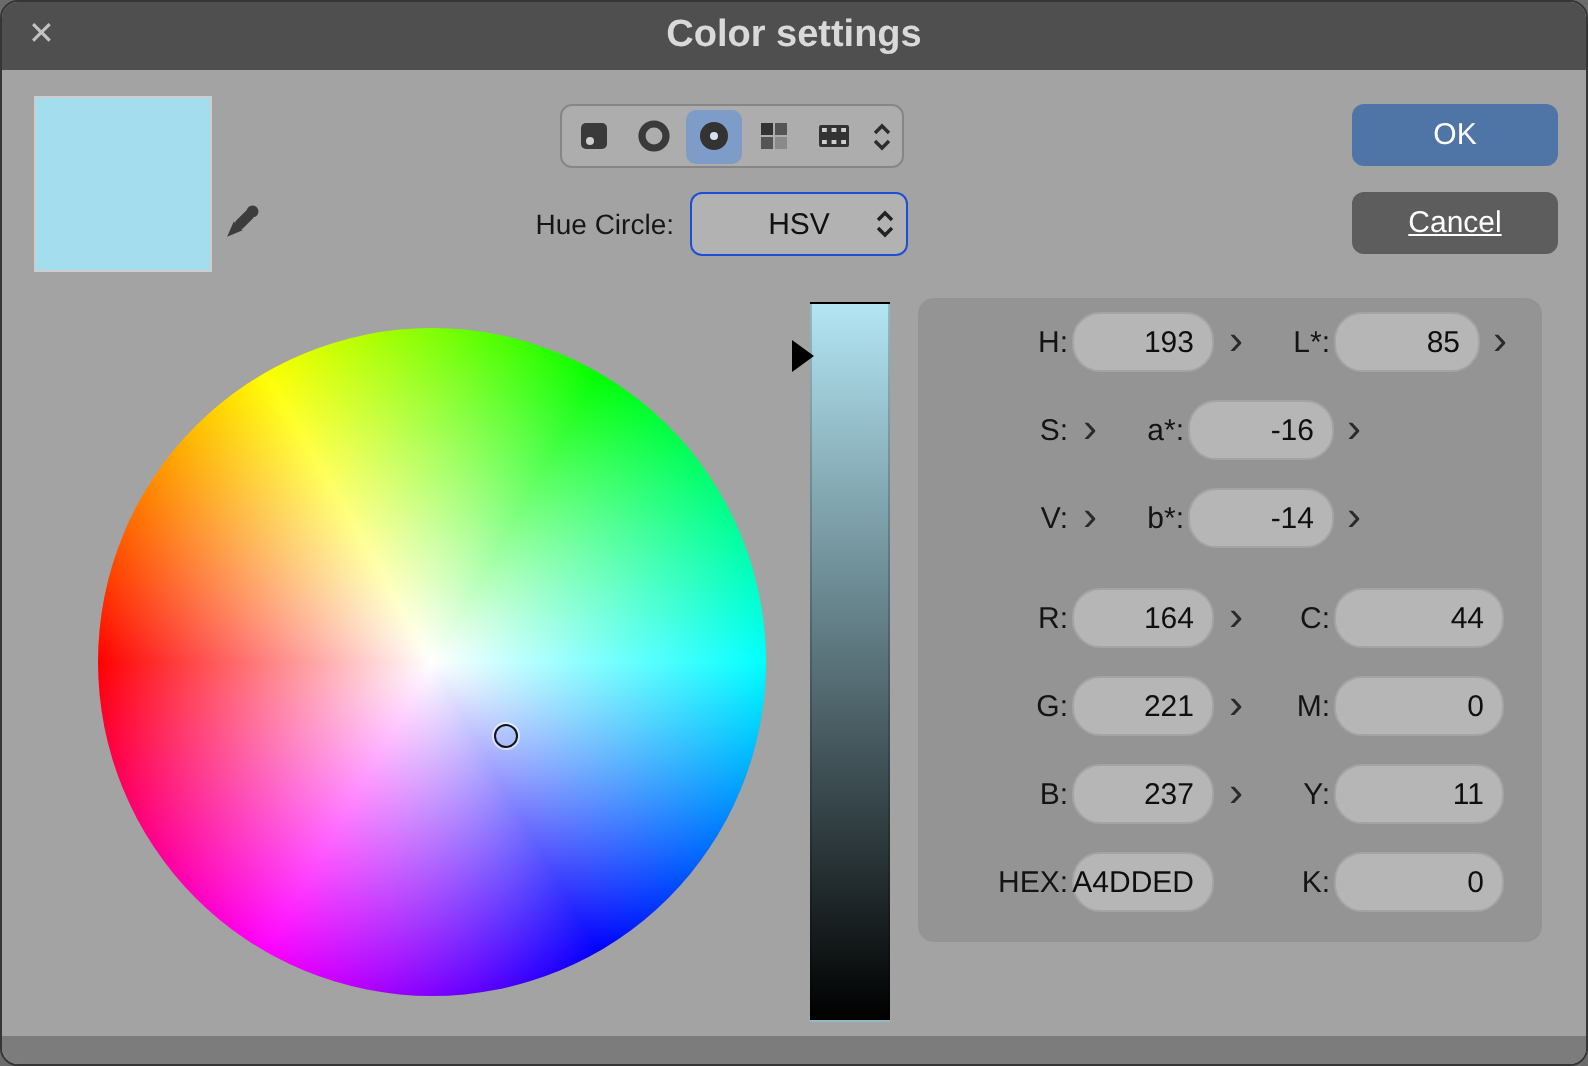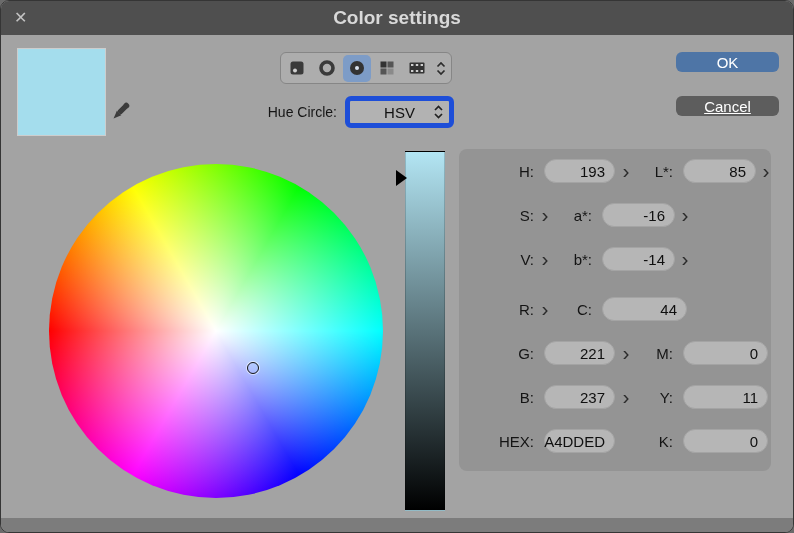--- a/index.html
+++ b/index.html
@@ -48,28 +48,28 @@
     width:16px; height:27px; display:flex; flex-direction:column;
     align-items:center; justify-content:center; gap:1px;
   }
 
   .hue-label{
     position:absolute; left:216px; top:103px; width:120px;
     text-align:right; font-size:14px; color:#161616; line-height:17px;
   }
   .dropdown{
     position:absolute; left:344px; top:95px; width:109px; height:32px;
-    background:#b2b2b2; border:5px solid #1d4ed8; border-radius:6px;
+    background:#b2b2b2; border:1px solid #1d4ed8; border-radius:6px;
     display:flex; align-items:center; justify-content:center;
     font-size:15px; color:#111;
   }
   .dropdown .dd-chev{ position:absolute; right:5px; top:50%; transform:translateY(-50%); }
 
   .btn{
-    position:absolute; width:103px; height:20px; border:none; border-radius:6px;
+    position:absolute; width:103px; height:31px; border:none; border-radius:6px;
     color:#fff; font-size:15px; font-family:"Liberation Sans", sans-serif;
     display:flex; align-items:center; justify-content:center;
   }
   .btn.ok{ left:675px; top:51px; background:#4e75a6; }
   .btn.cancel{ left:675px; top:95px; background:#5d5d5d;text-decoration:underline; }
 
   
   .wheel{
     position:absolute; left:48px; top:163px; width:334px; height:334px;
     border-radius:50%;
@@ -106,21 +106,21 @@
     background:#949494; border-radius:8px;
   }
   .frow{
     position:absolute; left:0; right:0; height:30px; padding-left:8px;
     display:flex; align-items:center;
   }
   .r1{top:7px}.r2{top:51px}.r3{top:95px}.r4{top:145px}.r5{top:189px}.r6{top:233px}.r7{top:277px}
   .flabel{ width:67px; text-align:right; font-size:15px; color:#141414; flex:none; }
   .flabel2{ width:36px; text-align:right; font-size:15px; color:#141414; flex:none; }
   .fbox{
-    margin-left:10px; width:71px; height:24px; flex:none;
+    margin-left:2px; width:71px; height:30px; flex:none;
     background:#b6b6b6; border-radius:14px; border:1px solid #a4a4a4;
     display:flex; align-items:center; justify-content:flex-end;
     padding-right:9px; font-size:15px; color:#0f0f0f;
   }
   .fbox.w2{ width:73px; }
   .fbox.wide{ width:85px;padding-left:8px; }
   .fchev{
     width:22px; flex:none; text-align:center;
     font-size:21px; line-height:28px; color:#2a2a2a;
   }
@@ -247,20 +247,23 @@
       <span class="fchev">›</span>
       <span class="flabel2">b*:</span>
       <span class="fbox w2">
           <span>-14</span>
         </span>
       <span class="fchev c2">›</span>
     </div>
 
     <div class="frow r4">
       <span class="flabel">R:</span>
+      <span class="fbox">
+          <span>164</span>
+        </span>
       <span class="fchev">›</span>
       <span class="flabel2">C:</span>
       <span class="fbox wide">
           <span>44</span>
         </span>
     </div>
 
     <div class="frow r5">
       <span class="flabel">G:</span>
       <span class="fbox">

